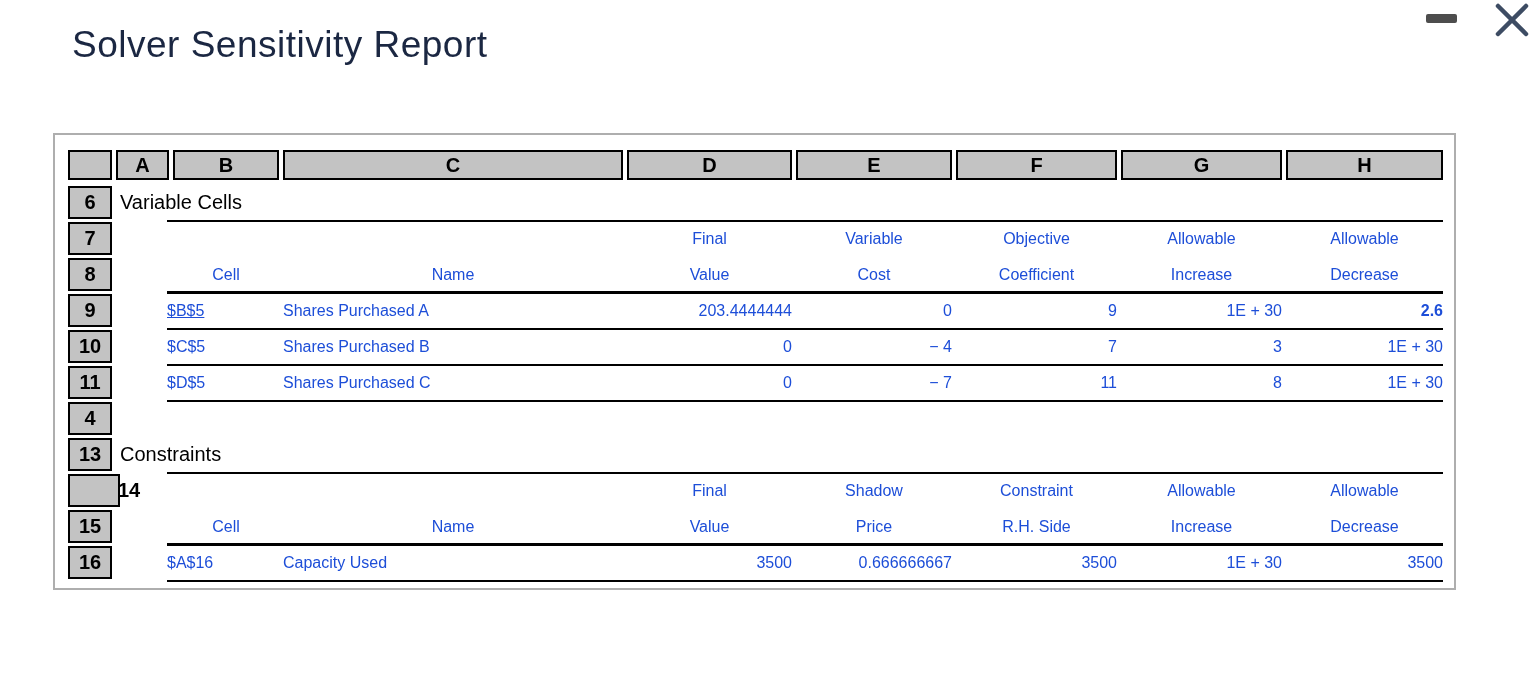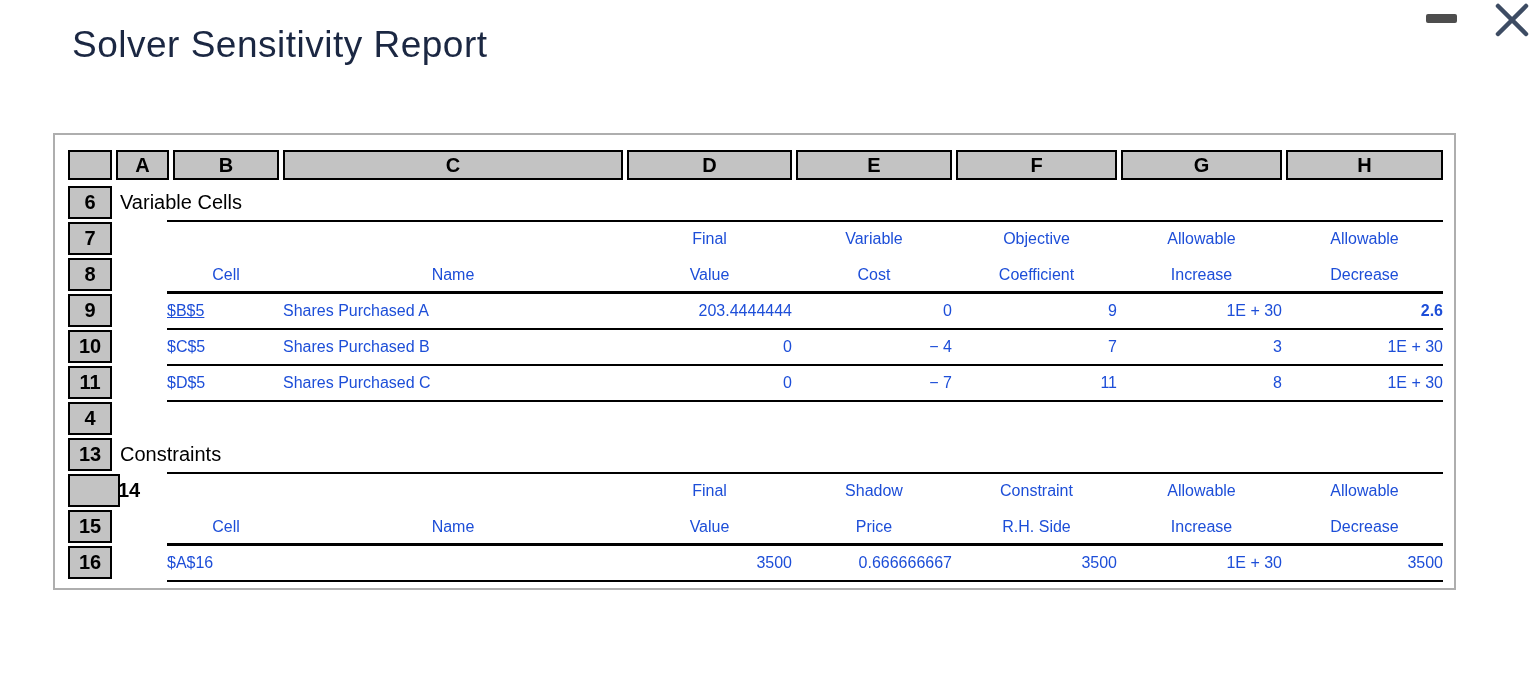--- a/index.html
+++ b/index.html
@@ -142,20 +142,21 @@
         <div class="sheet-cell center" style="left: 118px; top: 374px; width: 106px;">Cell</div>
         <div class="sheet-cell center" style="left: 228px; top: 374px; width: 340px;">Name</div>
         <div class="sheet-cell center" style="left: 572px; top: 374px; width: 165px;">Value</div>
         <div class="sheet-cell center" style="left: 741px; top: 374px; width: 156px;">Price</div>
         <div class="sheet-cell center" style="left: 901px; top: 374px; width: 161px;">R.H. Side</div>
         <div class="sheet-cell center" style="left: 1066px; top: 374px; width: 161px;">Increase</div>
         <div class="sheet-cell center" style="left: 1231px; top: 374px; width: 157px;">Decrease</div>
         <div class="grid-rule thick" style="top: 408px;"></div>
         <div class="rownum-cell" style="top: 411px;">16</div>
         <div class="sheet-cell left" style="left: 112px; top: 410px; width: 112px;">$A$16</div>
+        <div class="sheet-cell left" style="left: 228px; top: 410px; width: 346px;">Capacity Used</div>
         <div class="sheet-cell right" style="left: 572px; top: 410px; width: 165px;">3500</div>
         <div class="sheet-cell right" style="left: 741px; top: 410px; width: 156px;">0.666666667</div>
         <div class="sheet-cell right" style="left: 901px; top: 410px; width: 161px;">3500</div>
         <div class="sheet-cell right" style="left: 1066px; top: 410px; width: 161px;">1E + 30</div>
         <div class="sheet-cell right" style="left: 1231px; top: 410px; width: 157px;">3500</div>
         <div class="grid-rule thin" style="top: 445px;"></div>
       </div>
   </div>
 
 </div>

